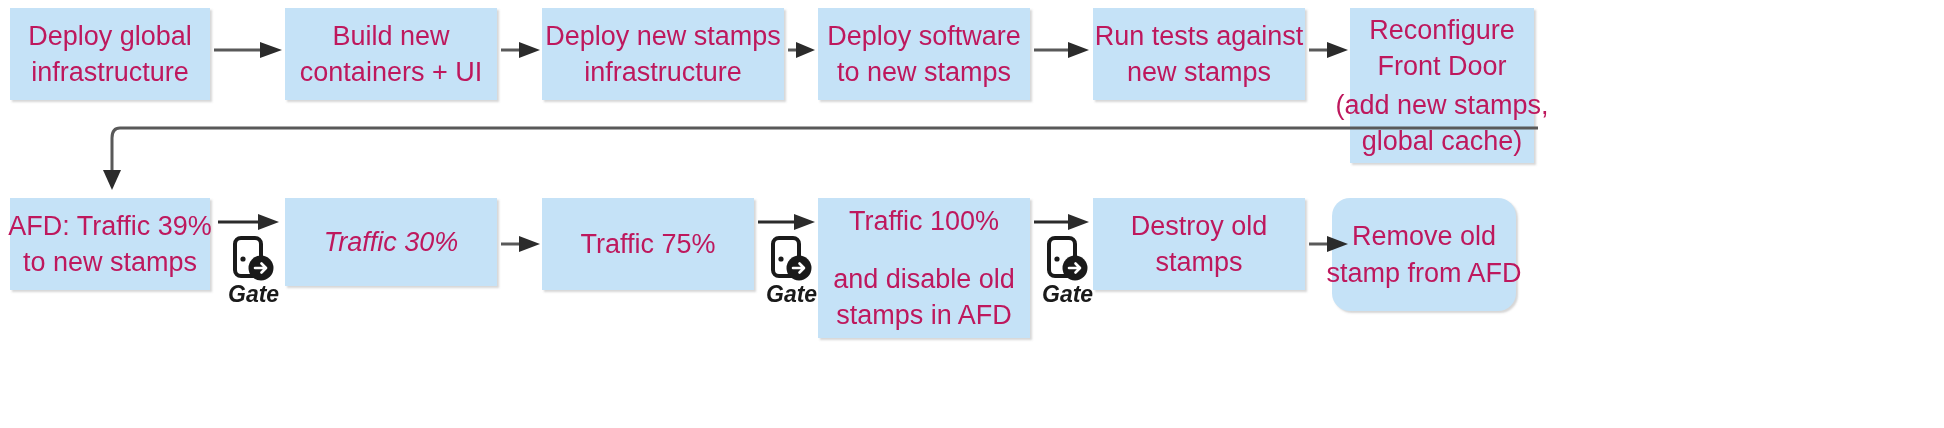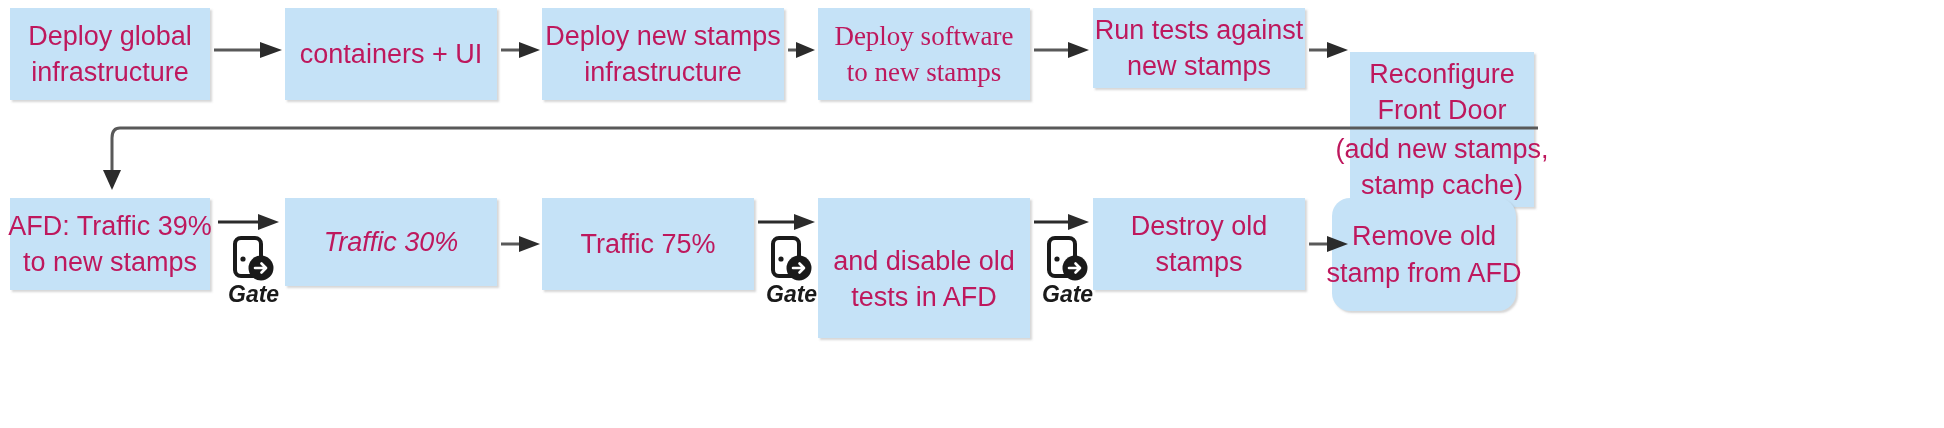--- a/index.html
+++ b/index.html
@@ -61,44 +61,45 @@
 <body>
 
 <div id="canvas">
 
   <div class="node" style="left:10px; top:8px; width:200px; height:92px;">
     <span class="line">Deploy global</span>
     <span class="line">infrastructure</span>
   </div>
 
   <div class="node" style="left:285px; top:8px; width:212px; height:92px;">
+    <span class="line">Build new</span>
     <span class="line">containers + UI</span>
   </div>
 
   <div class="node" style="left:542px; top:8px; width:242px; height:92px;">
     <span class="line">Deploy new stamps</span>
     <span class="line">infrastructure</span>
   </div>
 
-  <div class="node" style="left:818px; top:8px; width:212px; height:92px;font-family:Liberation Serif, serif;">
+  <div class="node" style="left:818px; top:8px; width:212px; height:92px;">
     <span class="line">Deploy software</span>
     <span class="line">to new stamps</span>
   </div>
 
-  <div class="node" style="left:1093px; top:8px; width:212px; height:80px;">
+  <div class="node" style="left:1093px; top:8px; width:212px; height:92px;">
     <span class="line">Run tests against</span>
     <span class="line">new stamps</span>
   </div>
 
-  <div class="node" style="left:1350px; top:8px; width:184px; height:155px;margin-top:44px;">
+  <div class="node" style="left:1350px; top:8px; width:184px; height:155px;">
     <span class="line">Reconfigure</span>
     <span class="line">Front Door</span>
     <span class="gap"></span>
     <span class="line">(add new stamps,</span>
-    <span class="line">stamp cache)</span>
+    <span class="line">global cache)</span>
   </div>
 
   <svg class="arrow-svg" style="left:214px; top:40px;" width="70" height="20">
     <line x1="0" y1="10" x2="50" y2="10" stroke="#595959" stroke-width="3"></line>
     <polygon points="46,2 68,10 46,18" fill="#2b2b2b"></polygon>
   </svg>
 
   <svg class="arrow-svg" style="left:501px; top:40px;" width="40" height="20">
     <line x1="0" y1="10" x2="22" y2="10" stroke="#595959" stroke-width="3"></line>
     <polygon points="18,2 39,10 18,18" fill="#2b2b2b"></polygon>
@@ -131,23 +132,24 @@
 
   <div class="node" style="left:285px; top:198px; width:212px; height:88px;font-style:italic;">
     <span class="line">Traffic 30%</span>
   </div>
 
   <div class="node" style="left:542px; top:198px; width:212px; height:92px;">
     <span class="line">Traffic 75%</span>
   </div>
 
   <div class="node" style="left:818px; top:198px; width:212px; height:140px;">
+    <span class="line">Traffic 100%</span>
     <span class="gap"></span>
     <span class="line">and disable old</span>
-    <span class="line">tests in AFD</span>
+    <span class="line">stamps in AFD</span>
   </div>
 
   <div class="node" style="left:1093px; top:198px; width:212px; height:92px;">
     <span class="line">Destroy old</span>
     <span class="line">stamps</span>
   </div>
 
   <div class="node" style="left:1332px; top:198px; width:184px; height:113px;border-radius:18px;">
     <span class="line">Remove old</span>
     <span class="line">stamp from AFD</span>

